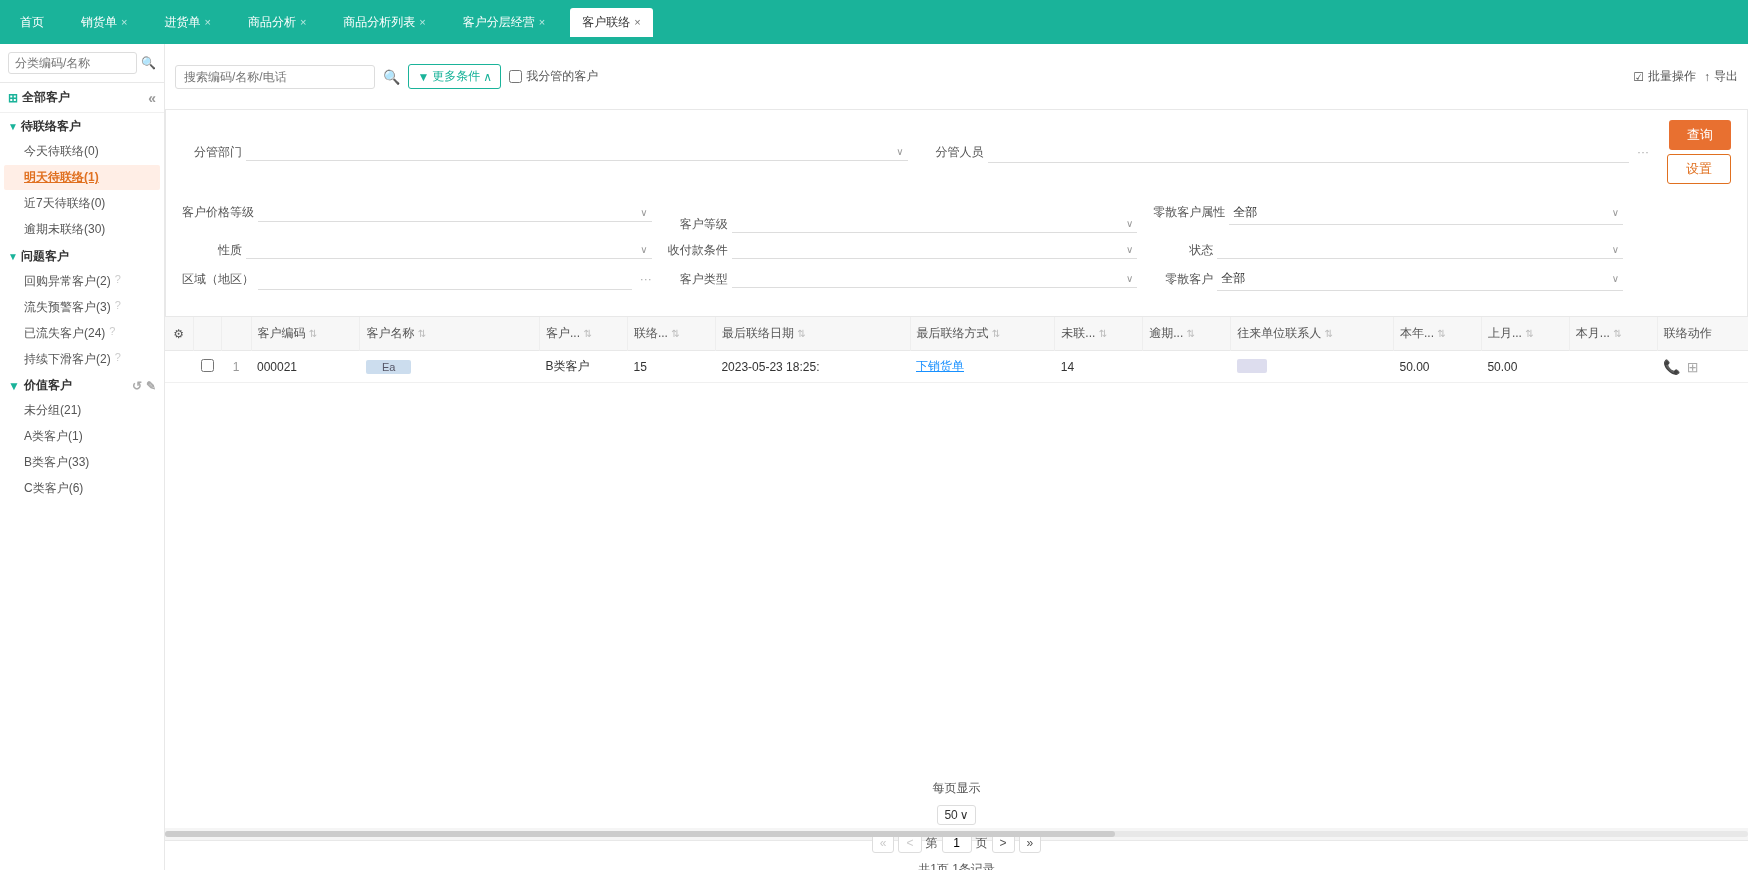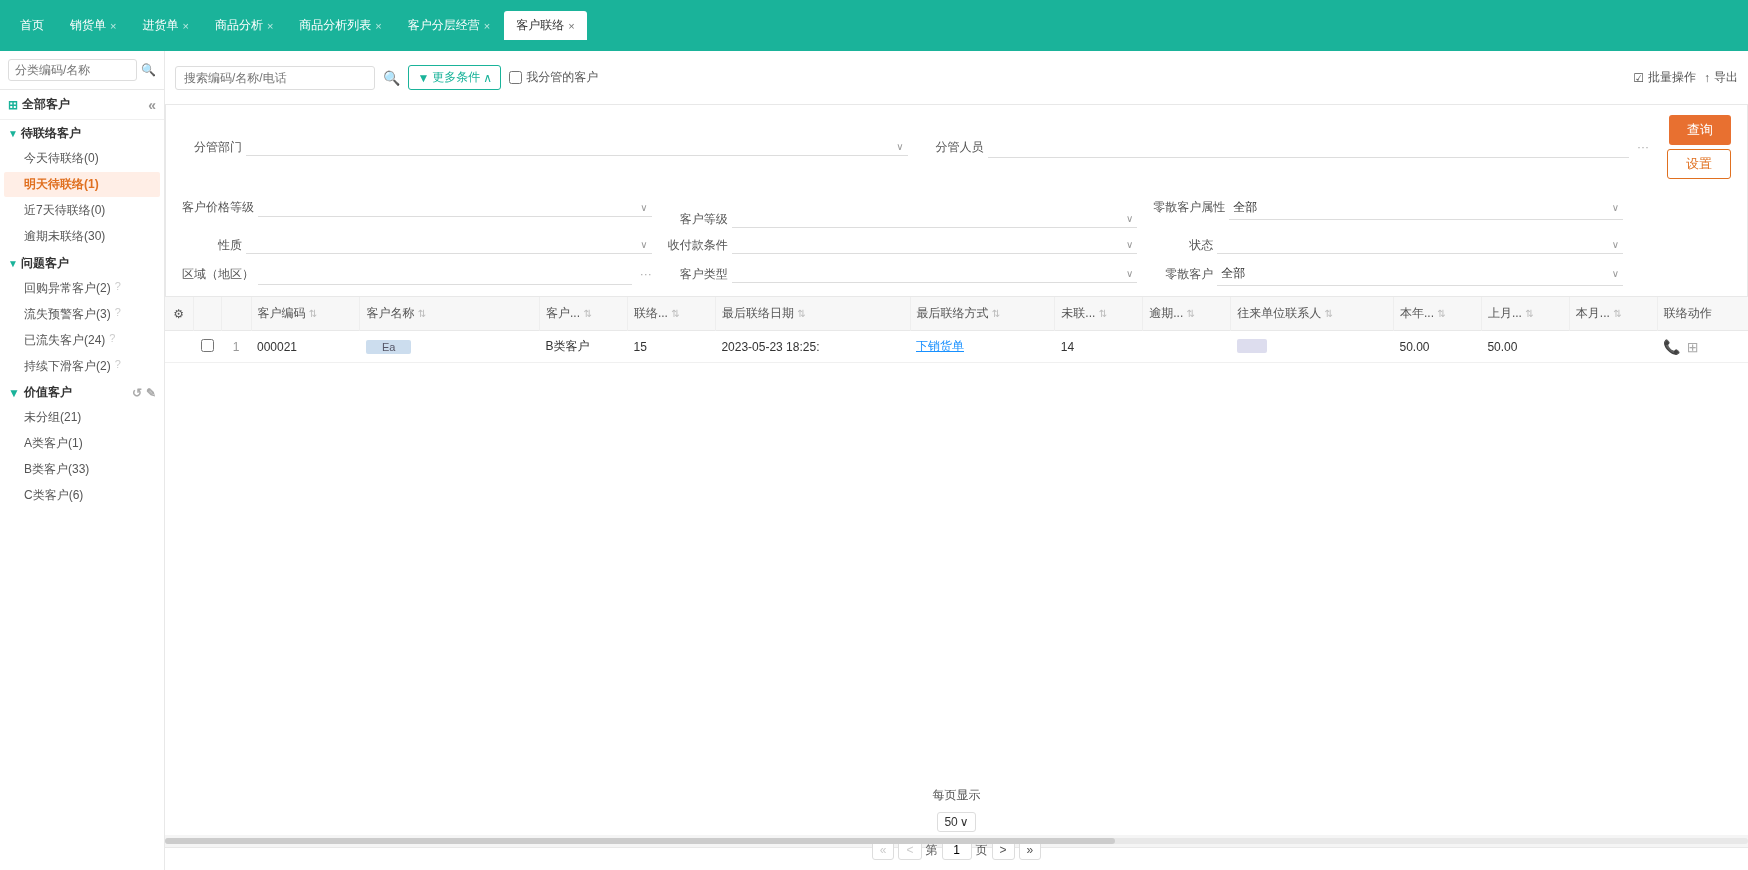--- a/index.html
+++ b/index.html
@@ -1,25 +1,25 @@
 <!DOCTYPE html>
 <html><head>
   <meta charset="utf-8">
   <style>
     * { box-sizing: border-box; margin: 0; padding: 0; font-family: 'Microsoft YaHei', Arial, sans-serif; font-size: 12px; }
     body { background: #f5f5f5; color: #333; height: 870px; overflow: hidden; }
 
     
     .top-nav {
       background: #1ab39a;
-      height: 51px;
+      height: 44px;
       display: flex;
       align-items: center;
       padding: 0 8px;
-      gap: 2px;
+      gap: 13px;
     }
     .nav-item {
       color: #fff;
       padding: 6px 12px;
       cursor: pointer;
       border-radius: 3px 3px 0 0;
       font-size: 13px;
       white-space: nowrap;
       display: flex;
       align-items: center;
@@ -80,42 +80,42 @@
     .sidebar-item {
       padding: 4px 8px 4px 20px;
       cursor: pointer;
       color: #555;
       display: flex;
       align-items: flex-start;
       gap: 4px;
       border-radius: 2px;
       margin: 1px 4px;
     }
-    .sidebar-item.active { background: #ffeee6; color: #e07020; font-weight: bold; }
+    .sidebar-item.active { background: #ffeee6; color: #e07020; font-weight: bold; text-decoration: underline; }
     .sidebar-item .help-icon { color: #ccc; font-size: 11px; }
     .sidebar-value-header {
       display: flex;
       align-items: center;
       padding: 4px 8px 3px 8px;
       font-weight: bold;
     }
     .sidebar-value-header .icons { color: #aaa; font-size: 12px; display: flex; gap: 4px; }
 
     
     .content {
       flex: 1;
       display: flex;
       flex-direction: column;
       overflow: hidden;
     }
 
     
     .filter-bar {
       background: #fff;
-      padding: 14px 10px;
+      padding: 20px 10px;
       display: flex;
       align-items: center;
       gap: 8px;
       border-bottom: 1px solid #e8e8e8;
       flex-shrink: 0;
     }
     .filter-search-input {
       border: 1px solid #ddd;
       border-radius: 3px;
       padding: 4px 8px;
@@ -176,21 +176,21 @@
       border-top: none;
       padding: 10px 16px;
       flex-shrink: 0;
     }
     .filter-row {
       display: flex;
       gap: 0;
       align-items: center;
       margin-bottom: 8px;
     }
-    .filter-row:last-child { margin-bottom: 0; }
+    .filter-row:last-child { margin-bottom: 15px; }
     .filter-cell {
       flex: 1;
       display: flex;
       align-items: center;
       gap: 4px;
       padding: 0 8px;
     }
     .filter-cell:first-child { padding-left: 0; }
     .filter-label {
       color: #555;

